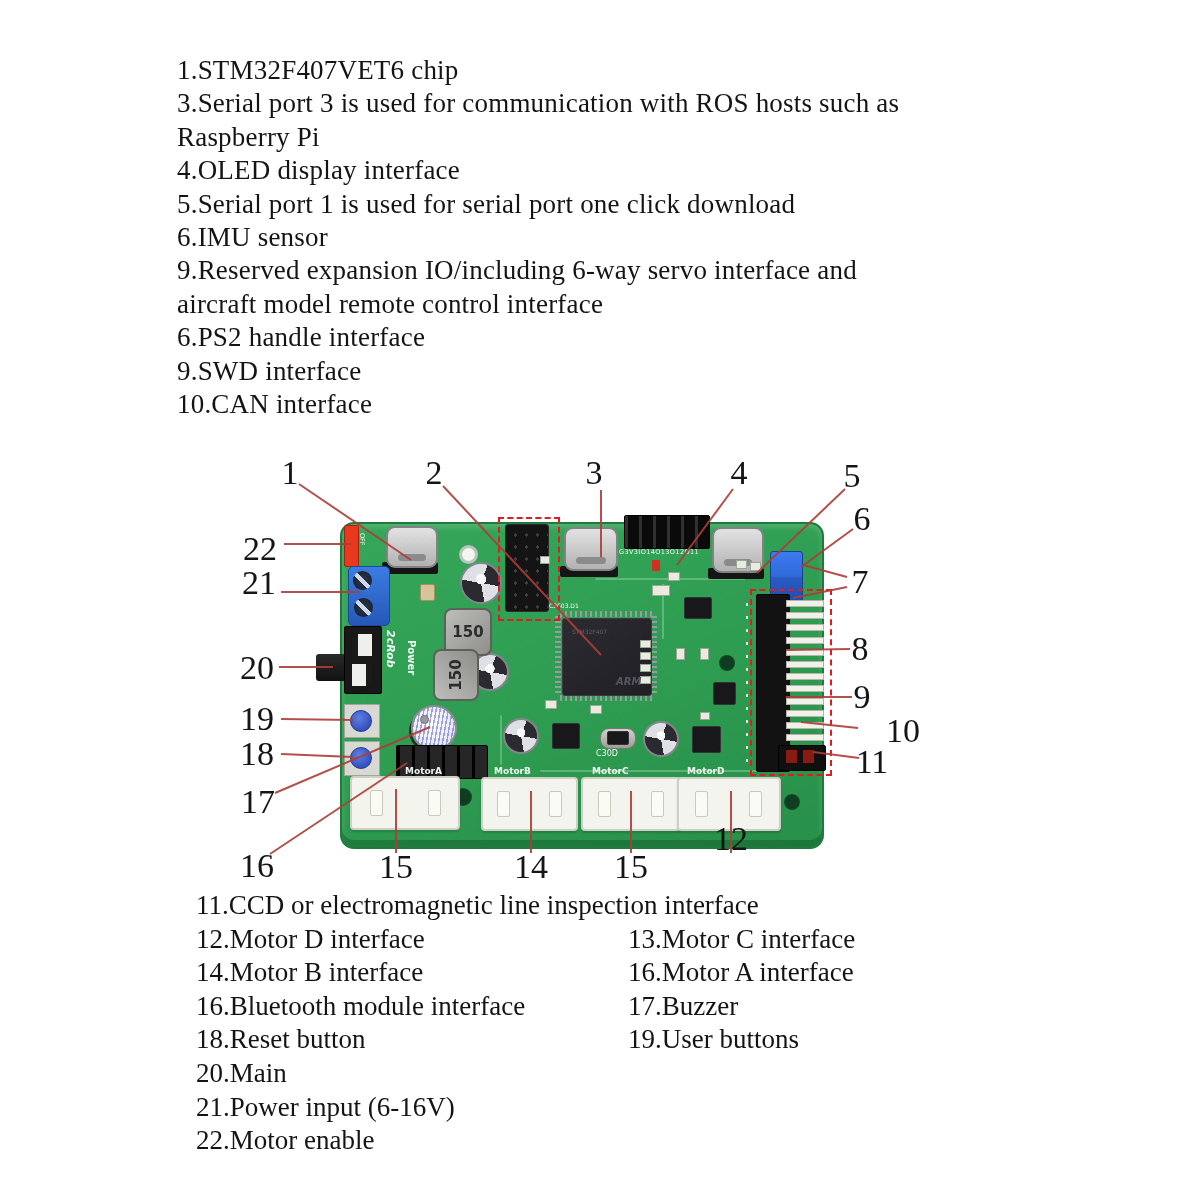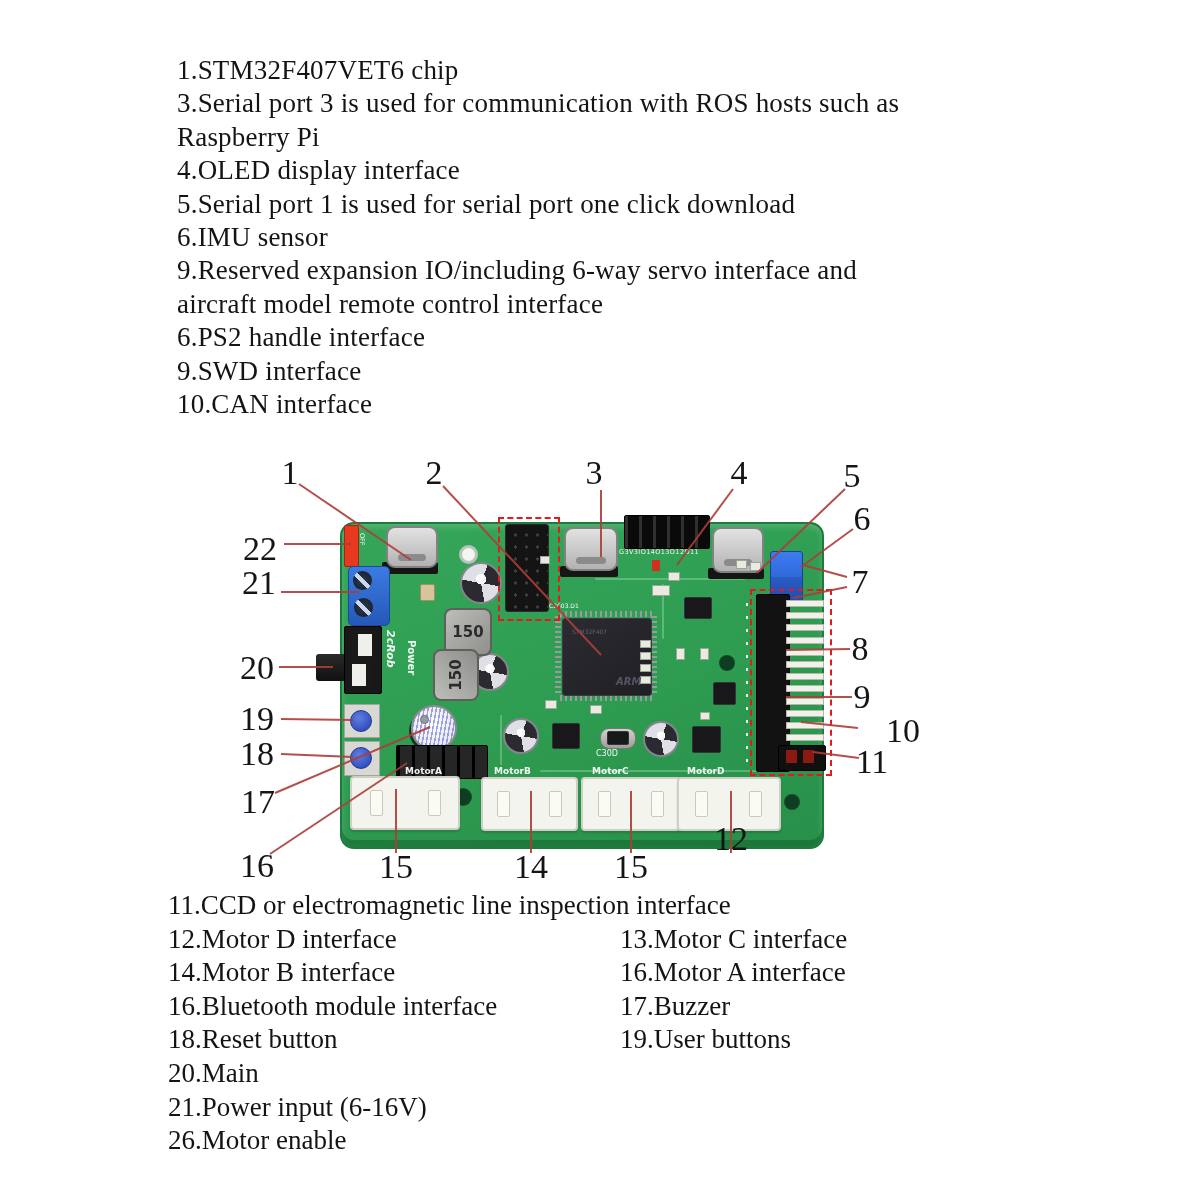--- a/index.html
+++ b/index.html
@@ -2,22 +2,22 @@
 <html><head>
 <meta charset="utf-8">
 <style>
   html,body{margin:0;padding:0;background:#fff;}
   .stage{position:relative;width:1200px;height:1200px;background:#ffffff;overflow:hidden;
          font-family:"Liberation Serif",serif;color:#141414;}
   
   .legend-top{position:absolute;left:177px;top:54px;font-size:27px;line-height:33.4px;
               letter-spacing:.2px;white-space:nowrap;}
   .legend-bottom{position:absolute;left:168px;top:889px;font-size:27px;line-height:33.6px;}
-  .legend-row{position:relative;height:33.6px;white-space:nowrap;}
-  .legend-right{position:absolute;left:452px;top:0;text-align:center;}
+  .legend-row{position:relative;height:33.6px;white-space:nowrap;margin-left:28px;}
+  .legend-right{position:absolute;left:432px;top:0;text-align:center;}
   
   .callout{position:absolute;transform:translate(-50%,-50%);font-size:34px;color:#151515;z-index:9;}
   #leads{position:absolute;left:0;top:0;z-index:8;pointer-events:none;}
   
   .board{position:absolute;left:340px;top:522px;width:480px;height:323px;border-radius:14px;
          background:linear-gradient(160deg,#35a75a 0%,#2f9e52 45%,#27904a 100%);
          border:2px solid #1e7b3e;box-shadow:inset 0 -7px 0 rgba(10,70,30,.35), inset 0 3px 6px rgba(255,255,255,.18);
          z-index:1;}
   .cmp{position:absolute;z-index:3;}
   .usbc{background:linear-gradient(#e2e2e2,#b2b2b2);border:2px solid #828282;border-radius:9px;}
@@ -85,21 +85,21 @@
       <span>18.Reset button</span>
       <span class="legend-right">19.User buttons</span>
     </div>
     <div class="legend-row">
       <span>20.Main</span>
     </div>
     <div class="legend-row">
       <span>21.Power input (6-16V)</span>
     </div>
     <div class="legend-row">
-      <span>26.Motor enable</span>
+      <span>22.Motor enable</span>
     </div>
   </div>
 
   <div class="board"></div>
 
   <div class="trace" style="left:595px;top:578px;width:150px;height:2px;"></div>
   <div class="trace" style="left:662px;top:584px;width:2px;height:55px;"></div>
   <div class="trace" style="left:500px;top:715px;width:2px;height:50px;"></div>
   <div class="trace" style="left:540px;top:770px;width:240px;height:2px;"></div>
 

